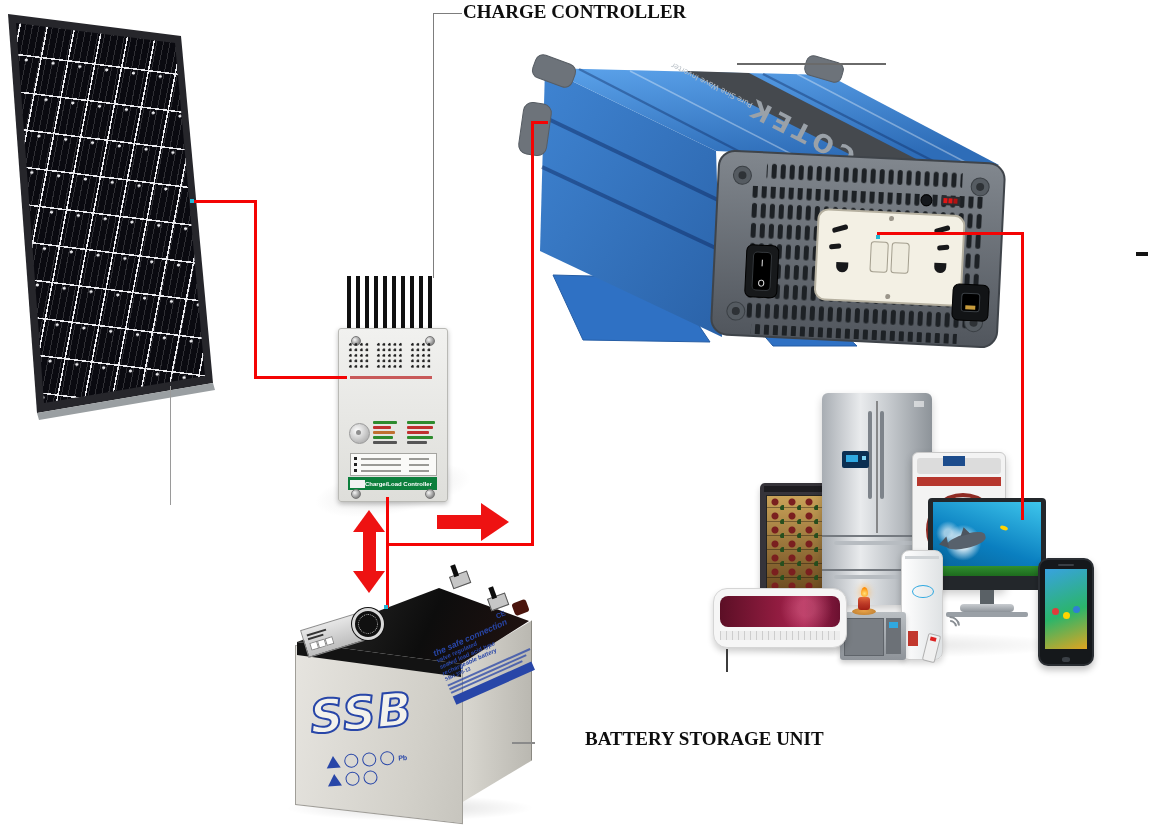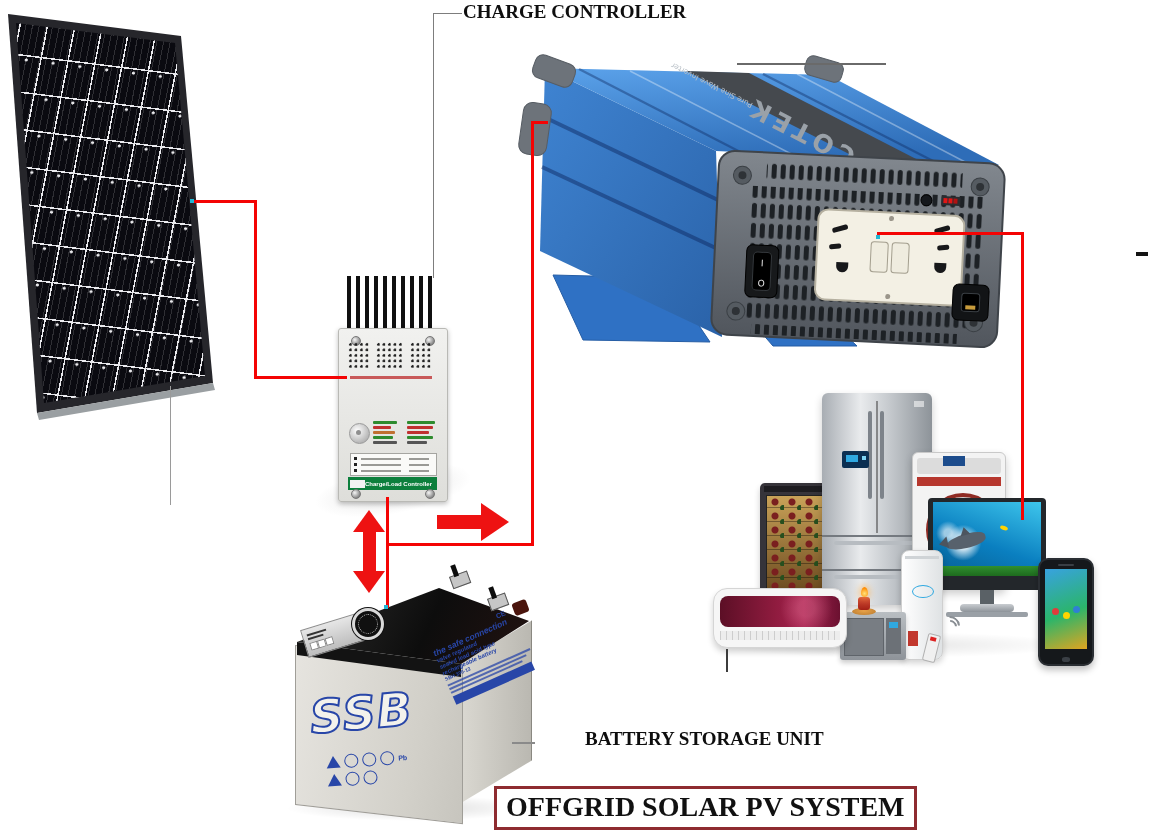--- a/index.html
+++ b/index.html
@@ -500,16 +500,15 @@
 
   <div class="gline" style="left:170px;top:386px;width:1px;height:119px;background:#9a9a9a;"></div>
   <div class="gline" style="left:433px;top:13px;width:1px;height:265px;"></div>
   <div class="gline" style="left:433px;top:13px;width:29px;height:1px;"></div>
   <div class="gline" style="left:737px;top:63px;width:149px;height:1.5px;background:#6a6a6a;"></div>
   <div class="gline" style="left:512px;top:742px;width:23px;height:2px;background:#8a8a8a;"></div>
   <div class="gline" style="left:726px;top:649px;width:1.5px;height:23px;background:#3c3c3c;"></div>
 
   <div class="lbl" style="left:463px;top:1px;">CHARGE CONTROLLER</div>
   <div class="lbl" style="left:537px;top:728px;margin-left:48px;">BATTERY STORAGE UNIT</div>
-  <div class="title-box">OFFGRID SOLAR PV SYSTEM</div>
 
   <div class="abs" style="left:1136px;top:252px;width:12px;height:4px;background:#141414;"></div>
 </div>
 
 </body></html>

